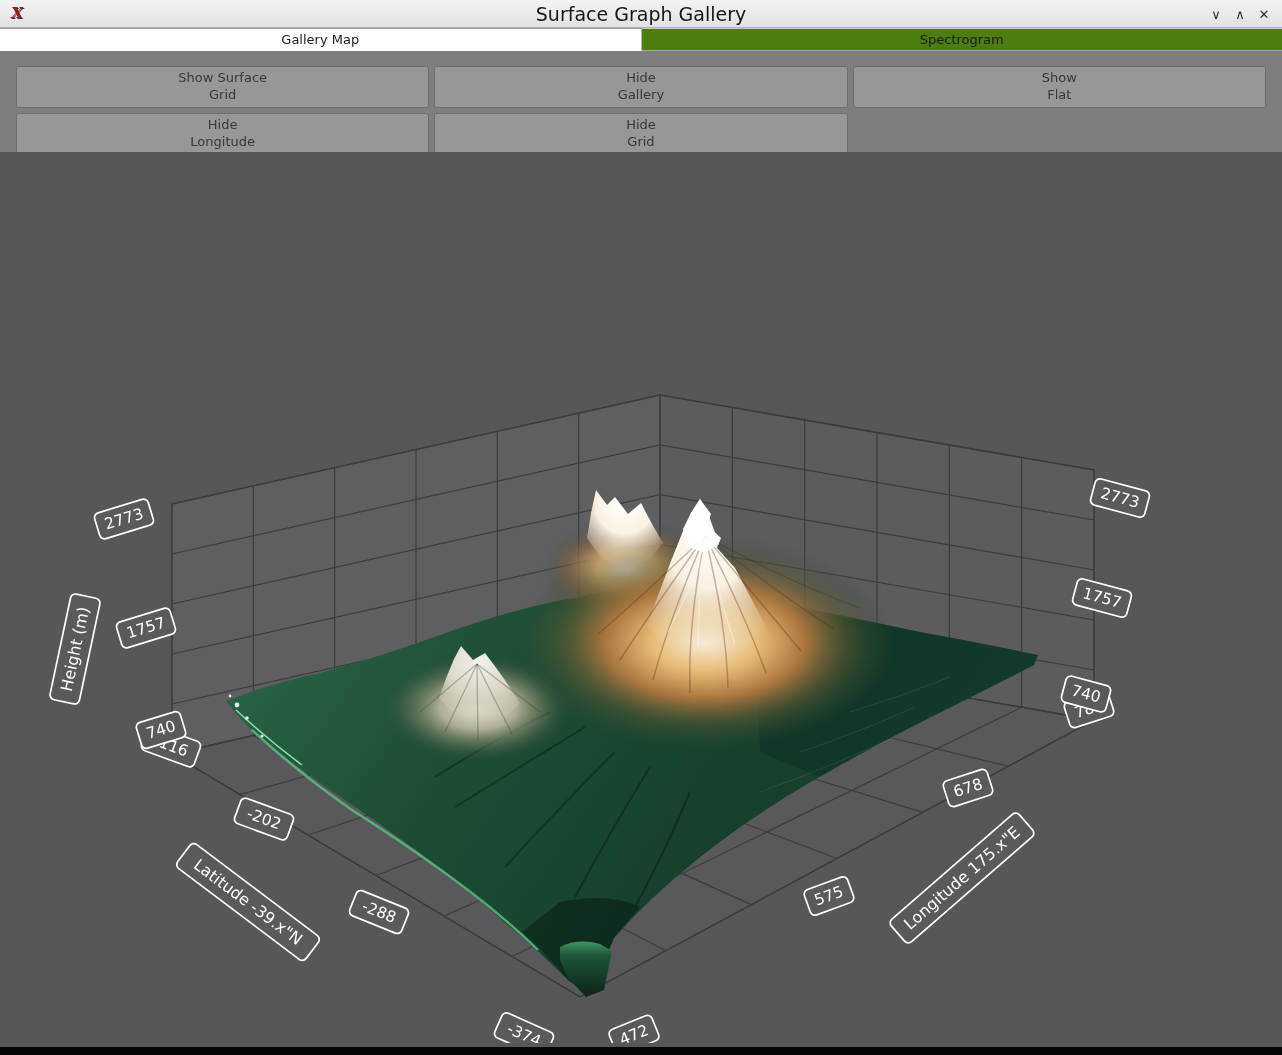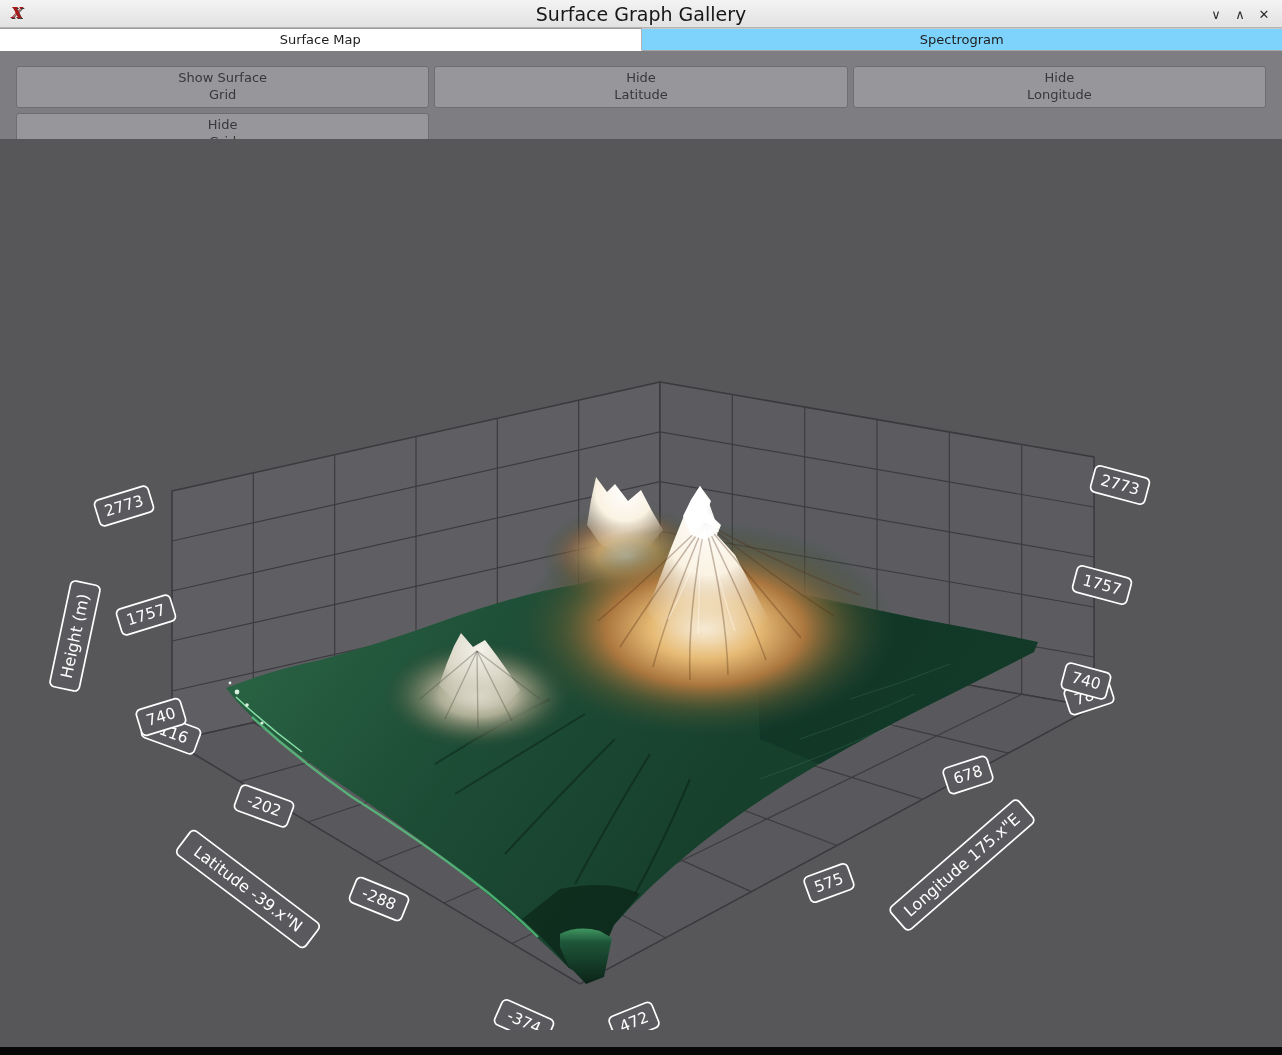--- a/index.html
+++ b/index.html
@@ -12,27 +12,27 @@
     border-bottom:1px solid #b3b3b3;display:flex;align-items:center;position:relative}
   .app-icon{position:absolute;left:8px;top:4px;width:18px;height:18px;text-align:center;
     font:italic bold 15px "DejaVu Serif",serif;color:#a81818;text-shadow:1px 1px 0 #3a3a3a}
   .win-title{flex:1;text-align:center;font-size:19px;color:#161616}
   .win-controls{position:absolute;right:6px;top:0;height:28px;display:flex;align-items:center}
   .win-controls span{width:24px;text-align:center;font-size:13px;color:#2e2e2e;cursor:default}
 
   
   .tabbar{height:23px;flex:none;display:flex;background:#ececec;border-bottom:1px solid #a6a6a6}
   .tab{flex:1;display:flex;align-items:center;justify-content:center;font-size:13px;color:#1d1d1d;
-    background:#7dd3fc;border-right:1px solid #b2b2b2;border-top:1px solid #c9c9c9;margin-bottom:-1px;
+    background:#4d7c0f;border-right:1px solid #b2b2b2;border-top:1px solid #c9c9c9;margin-bottom:-1px;
     border-bottom:1px solid #a6a6a6}
   .tab:last-child{border-right:none}
   .tab.active{background:#ffffff;border-bottom:1px solid #ffffff;border-top:1px solid #9c9c9c}
 
   
-  .toolbar{height:88px;flex:none;background:#7e7e82;padding:15px 16px 0;
+  .toolbar{height:101px;flex:none;background:#7e7e82;padding:15px 16px 0;
     display:grid;grid-template-columns:1fr 1fr 1fr;grid-auto-rows:42px;gap:5px}
   .btn{background:#97979b;border:1px solid #6e6e72;border-radius:3px;color:#38383b;
     font-size:13px;line-height:1.3;display:flex;flex-direction:column;align-items:center;
     justify-content:center;text-align:center;cursor:default}
 
   
   .plot{flex:1;position:relative;background:#57575a;overflow:hidden}
   .plot svg{position:absolute;left:0;top:0}
   svg text{font-family:"DejaVu Sans","Liberation Sans",sans-serif}
 
@@ -47,32 +47,36 @@
     <span class="app-icon">X</span>
     <span class="win-title">Surface Graph Gallery</span>
     <div class="win-controls">
       <span>∨</span>
       <span>∧</span>
       <span>✕</span>
     </div>
   </div>
 
   <div class="tabbar" id="tabbar">
-      <div class="tab active">Surface Map</div>
+      <div class="tab active">Gallery Map</div>
       <div class="tab">Spectrogram</div>
     </div>
 
   <div class="toolbar" id="toolbar">
       <div class="btn">
         <div>Show Surface</div>
         <div>Grid</div>
       </div>
       <div class="btn">
         <div>Hide</div>
-        <div>Latitude</div>
+        <div>Gallery</div>
+      </div>
+      <div class="btn">
+        <div>Show</div>
+        <div>Flat</div>
       </div>
       <div class="btn">
         <div>Hide</div>
         <div>Longitude</div>
       </div>
       <div class="btn">
         <div>Hide</div>
         <div>Grid</div>
       </div>
     </div>

